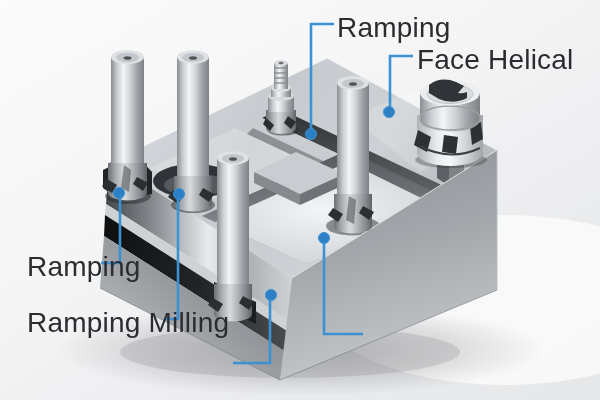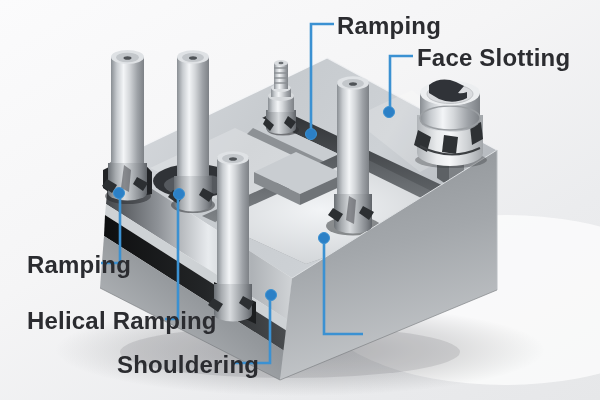--- a/index.html
+++ b/index.html
@@ -4,21 +4,21 @@
 <style>
   html,body{margin:0;padding:0;background:#ffffff;}
   .stage{
     position:relative;width:600px;height:400px;overflow:hidden;
     background:linear-gradient(150deg,#fbfbfc 0%,#f5f5f6 40%,#ebecee 72%,#e6e7e9 100%);
     font-family:"Liberation Sans",sans-serif;
   }
   .scene{position:absolute;left:0;top:0;}
   .label{
     position:absolute;
-    font-weight:700;font-size:24px;line-height:1.05;
+    font-weight:400;font-size:28px;line-height:1.05;
     color:#2b2c30;letter-spacing:0.2px;white-space:nowrap;
   }
   .leader{fill:none;stroke:#3b91d2;stroke-width:2.6;stroke-linecap:butt;}
   .dot{fill:#2c80c6;stroke:#3b91d2;stroke-width:1;}
 </style>
 </head>
 <body>
 
 <div class="stage">
 
@@ -259,18 +259,17 @@
 
     <polyline class="leader" points="233,363 270,363 270,299"></polyline>
     <circle class="dot" cx="271" cy="295" r="5.5"></circle>
 
     <polyline class="leader" points="363,334 324,334 324,243"></polyline>
     <circle class="dot" cx="324" cy="238" r="5.5"></circle>
   </g>
 </svg>
 
 <div class="label" style="left:337px;top:13px">Ramping</div>
-<div class="label" style="left:417px;top:45px">Face Slotting</div>
+<div class="label" style="left:417px;top:45px">Face Helical</div>
 <div class="label" style="left:27px;top:252px">Ramping</div>
-<div class="label" style="left:27px;top:308px">Helical Ramping</div>
-<div class="label" style="left:117px;top:352px">Shouldering</div>
+<div class="label" style="left:27px;top:308px">Ramping Milling</div>
 
 </div>
 
 </body></html>

